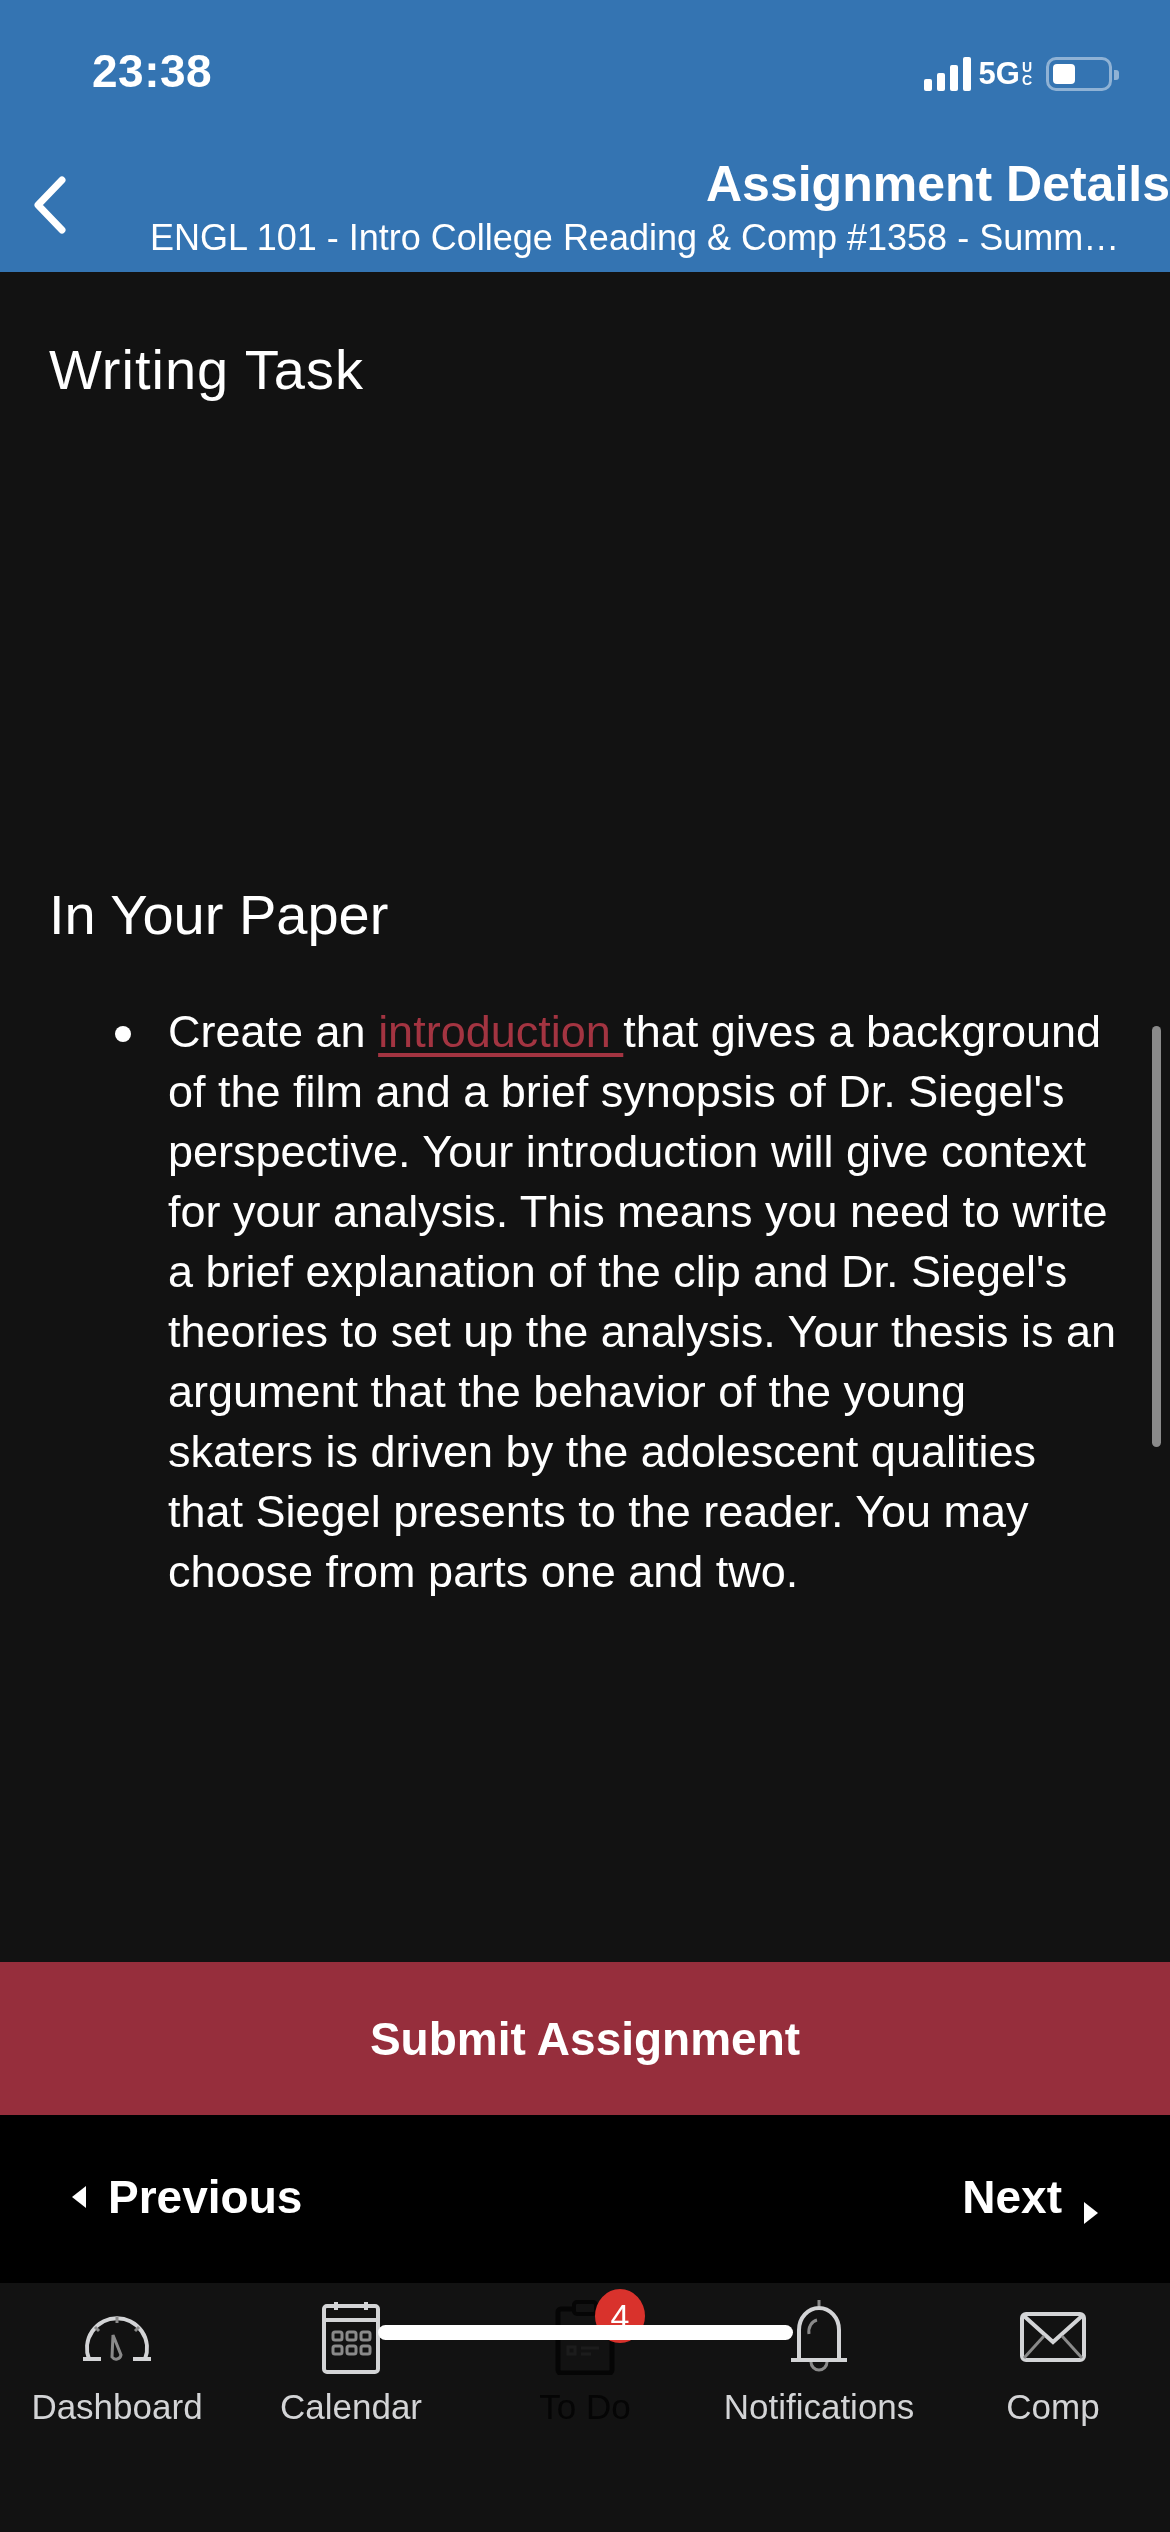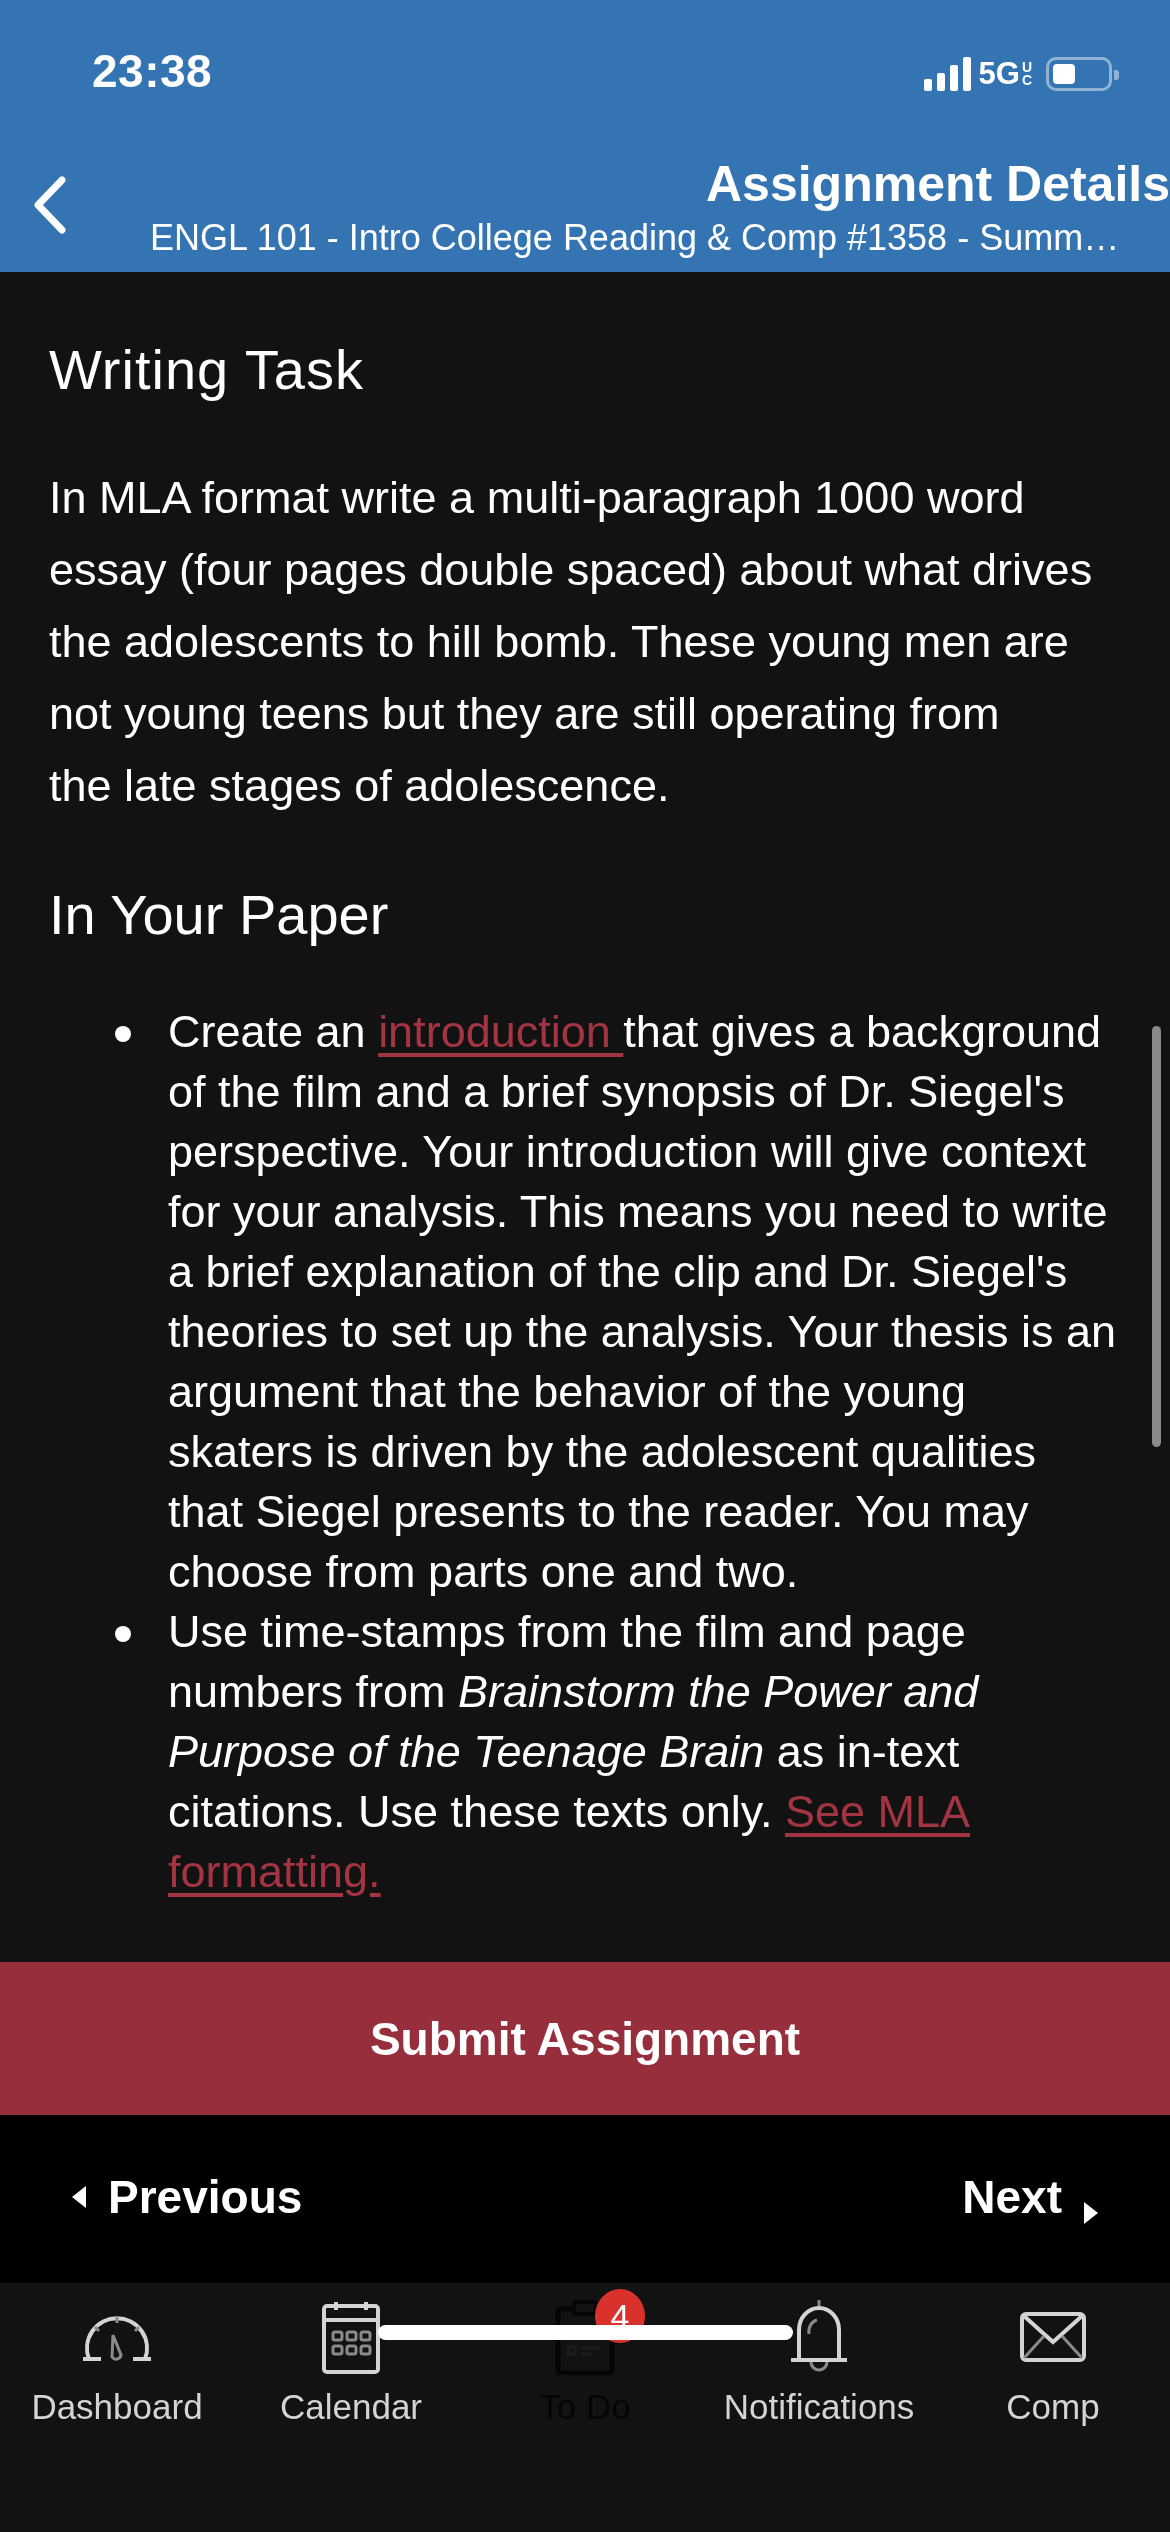--- a/index.html
+++ b/index.html
@@ -174,35 +174,26 @@
       <svg width="40" height="62" viewBox="0 0 40 62">
         <polyline points="32,6 8,31 32,56" fill="none" stroke="#fff" stroke-width="7" stroke-linecap="round" stroke-linejoin="round"></polyline>
       </svg>
     </div>
     <div class="header-title">Assignment Details</div>
     <div class="header-sub">ENGL 101 - Intro College Reading &amp; Comp #1358 - Summer 2...</div>
   </div>
 
   <div class="content">
     <div class="h-task">Writing Task</div>
-    <div class="intro-para">In MLA format write a multi-paragraph 1000 word
-essay (four pages double spaced) about what drives
-the adolescents to hill bomb.  These young men are
-not young teens but they are still operating from
-the late stages of adolescence.</div>
     <div class="h-paper">In Your Paper</div>
 
     <div class="bullets">
       <div class="bullet">
         <span class="bullet-dot"></span>
         <span> Create an </span><a class="link">introduction </a><span>that gives a background of the film and a brief synopsis of Dr. Siegel's perspective. Your introduction will give context for your analysis. This means you need to write a brief explanation of the clip and Dr. Siegel's theories to set up the analysis. Your thesis is an argument that the behavior of the young skaters is driven by the adolescent qualities that Siegel presents to the reader. You may choose from parts one and two.</span>
-      </div>
-      <div class="bullet">
-        <span class="bullet-dot"></span>
-        <span>Use time-stamps from the film and page numbers from </span><span class="it">Brainstorm the Power and Purpose of the Teenage Brain</span><span> as in-text citations. Use these texts only. </span><a class="link">See MLA formatting.</a>
       </div>
     </div>
 
     <div class="scrollbar"></div>
   </div>
 
   <div class="submit">Submit Assignment</div>
 
   <div class="navbar">
     <div class="nav-prev">

